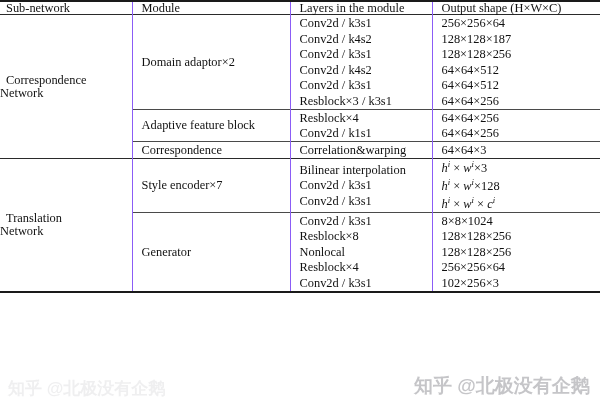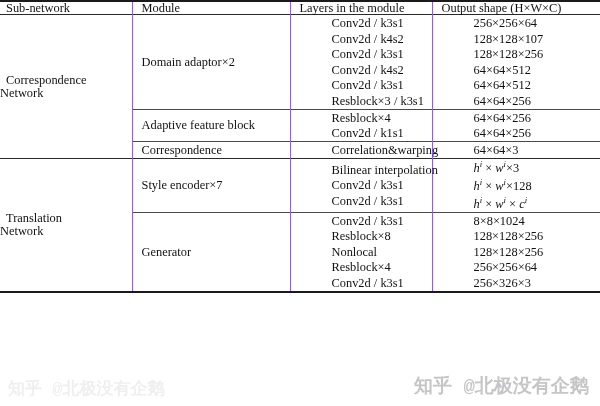--- a/index.html
+++ b/index.html
@@ -99,21 +99,20 @@
     font-size: 0;
   }
 
   
   td.grp {
     vertical-align: middle;
   }
 
   .stack {
     display: block;
-    margin-left: 32px;
   }
   .stack .ln {
     display: block;
     padding: 1.6px 8px 1.6px 9px;
     white-space: nowrap;
   }
 
   
   .mi {
     font-family: "Liberation Serif", "DejaVu Serif", serif;
@@ -122,21 +121,21 @@
   .sup {
     font-size: 0.7em;
     vertical-align: super;
     font-style: italic;
   }
   .times { font-style: normal; }
 
   
   .watermark {
     position: absolute;
-    font-family: Liberation Mono, monospace;
+    font-family: Liberation Sans, sans-serif;
     font-weight: bold;
     white-space: nowrap;
     pointer-events: none;
     user-select: none;
   }
   .watermark-right {
     left: 414px;
     top: 373px;
     font-size: 19px;
     color: rgba(150, 150, 155, 0.55);
@@ -201,21 +200,21 @@
             <span class="ln">Conv2d / k4s2</span>
             <span class="ln">Conv2d / k3s1</span>
             <span class="ln">Conv2d / k4s2</span>
             <span class="ln">Conv2d / k3s1</span>
             <span class="ln">Resblock×3 / k3s1</span>
           </span>
         </td>
         <td class="vr grp">
           <span class="stack">
             <span class="ln">256×256×64</span>
-            <span class="ln">128×128×107</span>
+            <span class="ln">128×128×187</span>
             <span class="ln">128×128×256</span>
             <span class="ln">64×64×512</span>
             <span class="ln">64×64×512</span>
             <span class="ln">64×64×256</span>
           </span>
         </td>
       </tr>
 
       <tr class="rule-partial">
         <td class="has-rule vr"></td>
@@ -311,21 +310,21 @@
             <span class="ln">Resblock×4</span>
             <span class="ln">Conv2d / k3s1</span>
           </span>
         </td>
         <td class="vr grp">
           <span class="stack">
             <span class="ln">8×8×1024</span>
             <span class="ln">128×128×256</span>
             <span class="ln">128×128×256</span>
             <span class="ln">256×256×64</span>
-            <span class="ln">256×326×3</span>
+            <span class="ln">102×256×3</span>
           </span>
         </td>
       </tr>
 
       <tr class="rule-bottom">
         <td colspan="4"></td>
       </tr>
 
     </tbody>
   </table>

